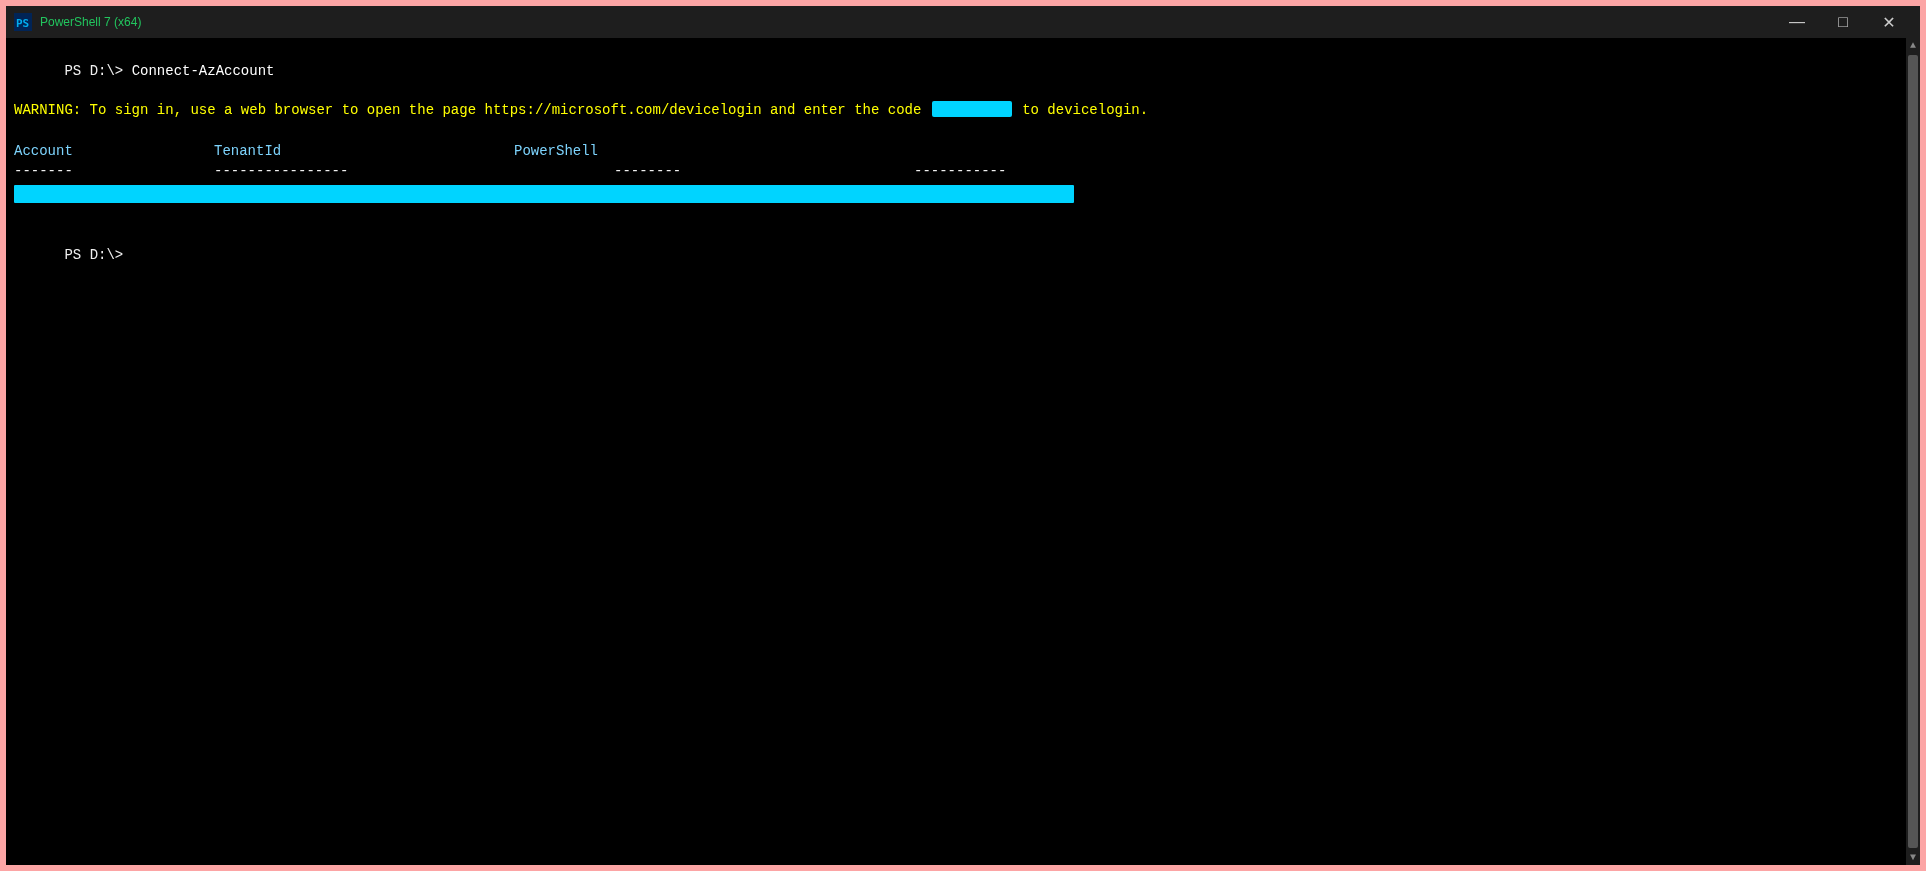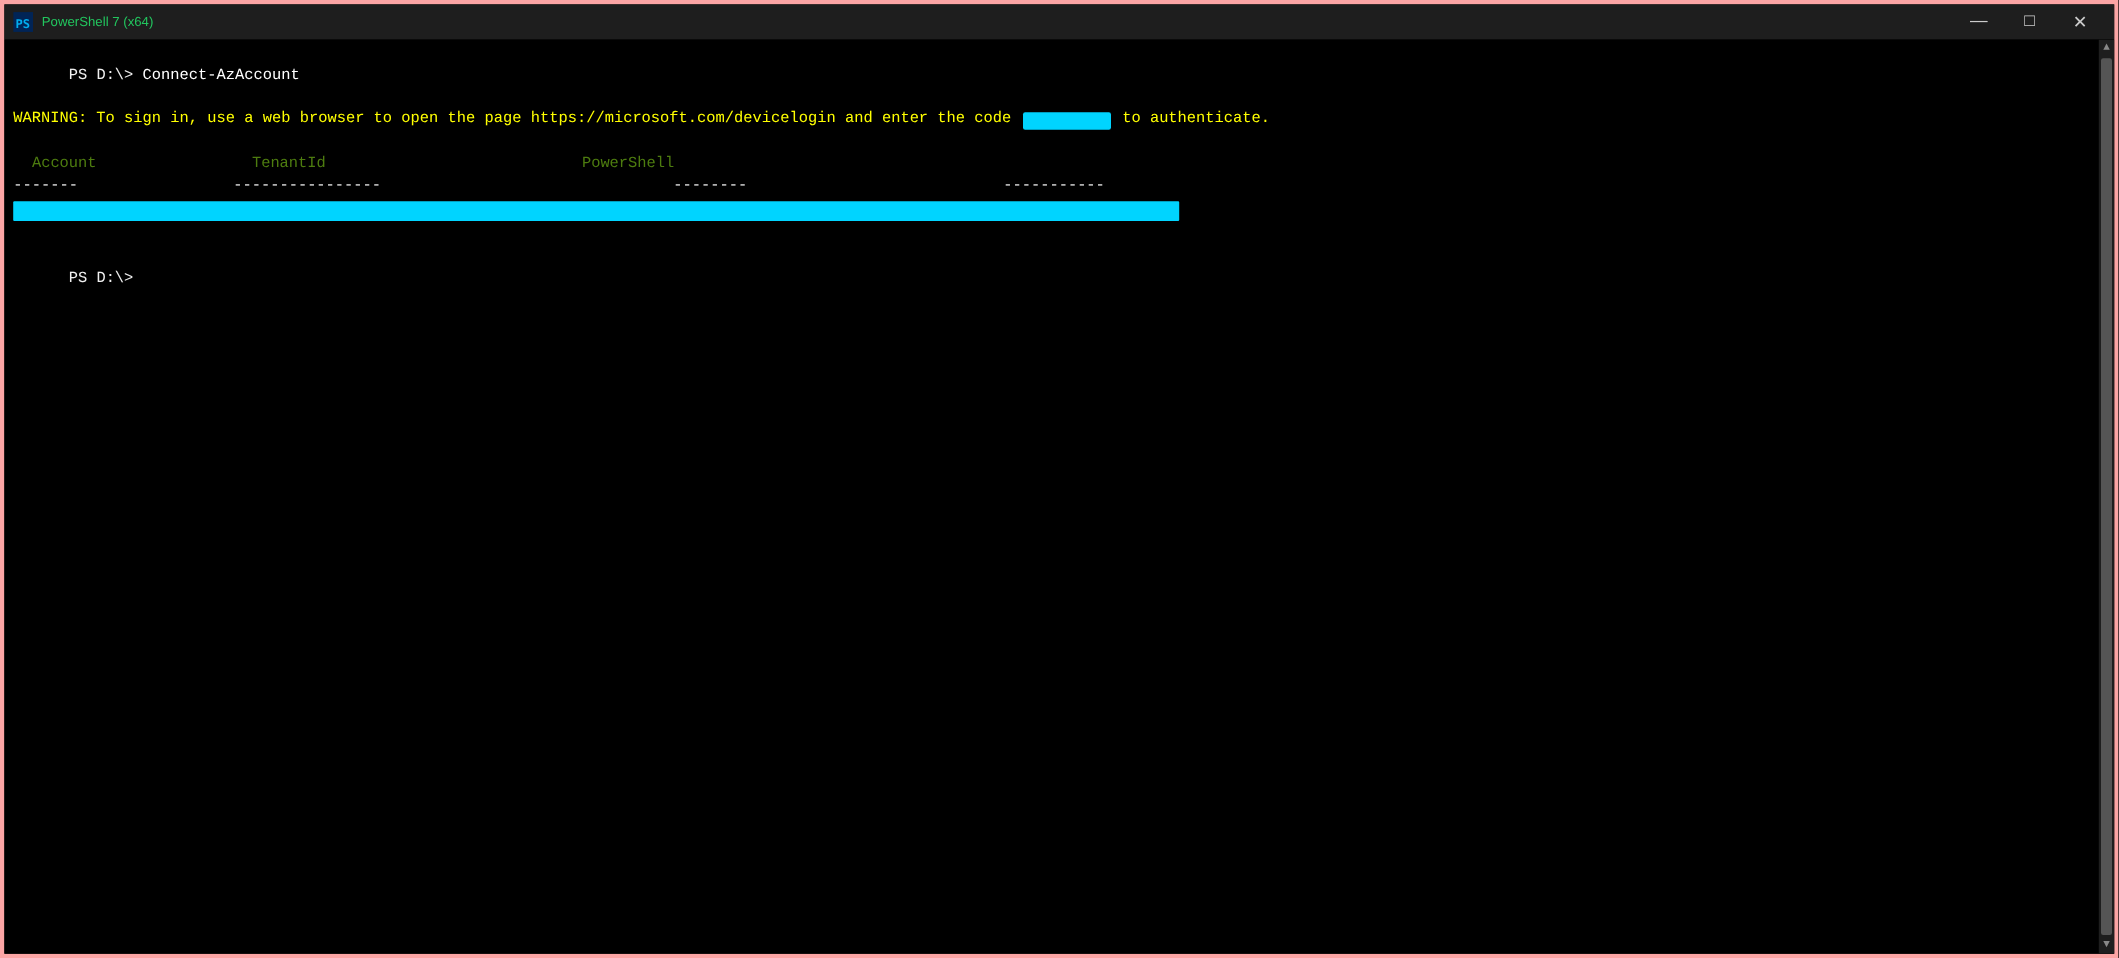--- a/index.html
+++ b/index.html
@@ -10,21 +10,21 @@
       background: #000;
       font-family: 'Consolas', 'Courier New', monospace;
       overflow: hidden;
     }
 
     .window {
       width: 100%;
       height: 100%;
       display: flex;
       flex-direction: column;
-      border: 4px solid #fca5a5;
+      border: 6px solid #fca5a5;
     }
 
     .titlebar {
       height: 32px;
       background: #1e1e1e;
       display: flex;
       align-items: center;
       justify-content: space-between;
       padding: 0 8px;
       flex-shrink: 0;
@@ -85,21 +85,21 @@
       line-height: 1.4;
       white-space: pre;
     }
 
     .line-white { color: #f0f0f0; }
     .line-cyan { color: #ffffff; }
 
     .warning-line {
       display: flex;
       flex-wrap: nowrap;
-      align-items: flex-end;
+      align-items: flex-start;
       font-size: 14px;
       line-height: 1.4;
       color: #ffff00;
       white-space: pre;
     }
 
     .inline-code-highlight {
       display: inline-block;
       background: #00d4ff;
       color: #00d4ff;
@@ -110,23 +110,22 @@
       vertical-align: middle;
       width: 80px;
       height: 16px;
       margin: 0 2px;
     }
 
     .table-header {
       display: flex;
       font-size: 14px;
       line-height: 1.4;
-      color: #4d7c0f;
+      color: #7dd3fc;
       margin-top: 2px;
-      margin-left: 17px;
     }
 
     .table-dashes {
       display: flex;
       font-size: 14px;
       line-height: 1.4;
       color: #f0f0f0;
     }
 
     .col-account { width: 200px; }
@@ -196,21 +195,21 @@
     </div>
   </div>
 
   <div class="terminal-body">
 
     <div class="line">
       <span class="line-white">PS D:\&gt; </span><span class="line-cyan">Connect-AzAccount</span>
     </div>
 
     <div class="warning-line">
-      <span>WARNING: To sign in, use a web browser to open the page https://microsoft.com/devicelogin and enter the code </span><span class="inline-code-highlight">&nbsp;</span><span> to authenticate.</span>
+      <span>WARNING: To sign in, use a web browser to open the page https://microsoft.com/devicelogin and enter the code </span><span class="inline-code-highlight">&nbsp;</span><span> to devicelogin.</span>
     </div>
 
     <div class="line">&nbsp;</div>
 
     <div class="table-header">
       <span class="col-account">Account</span>
       <span class="col-tenant">TenantId</span>
       <span class="col-environment">PowerShell</span>
     </div>
 

